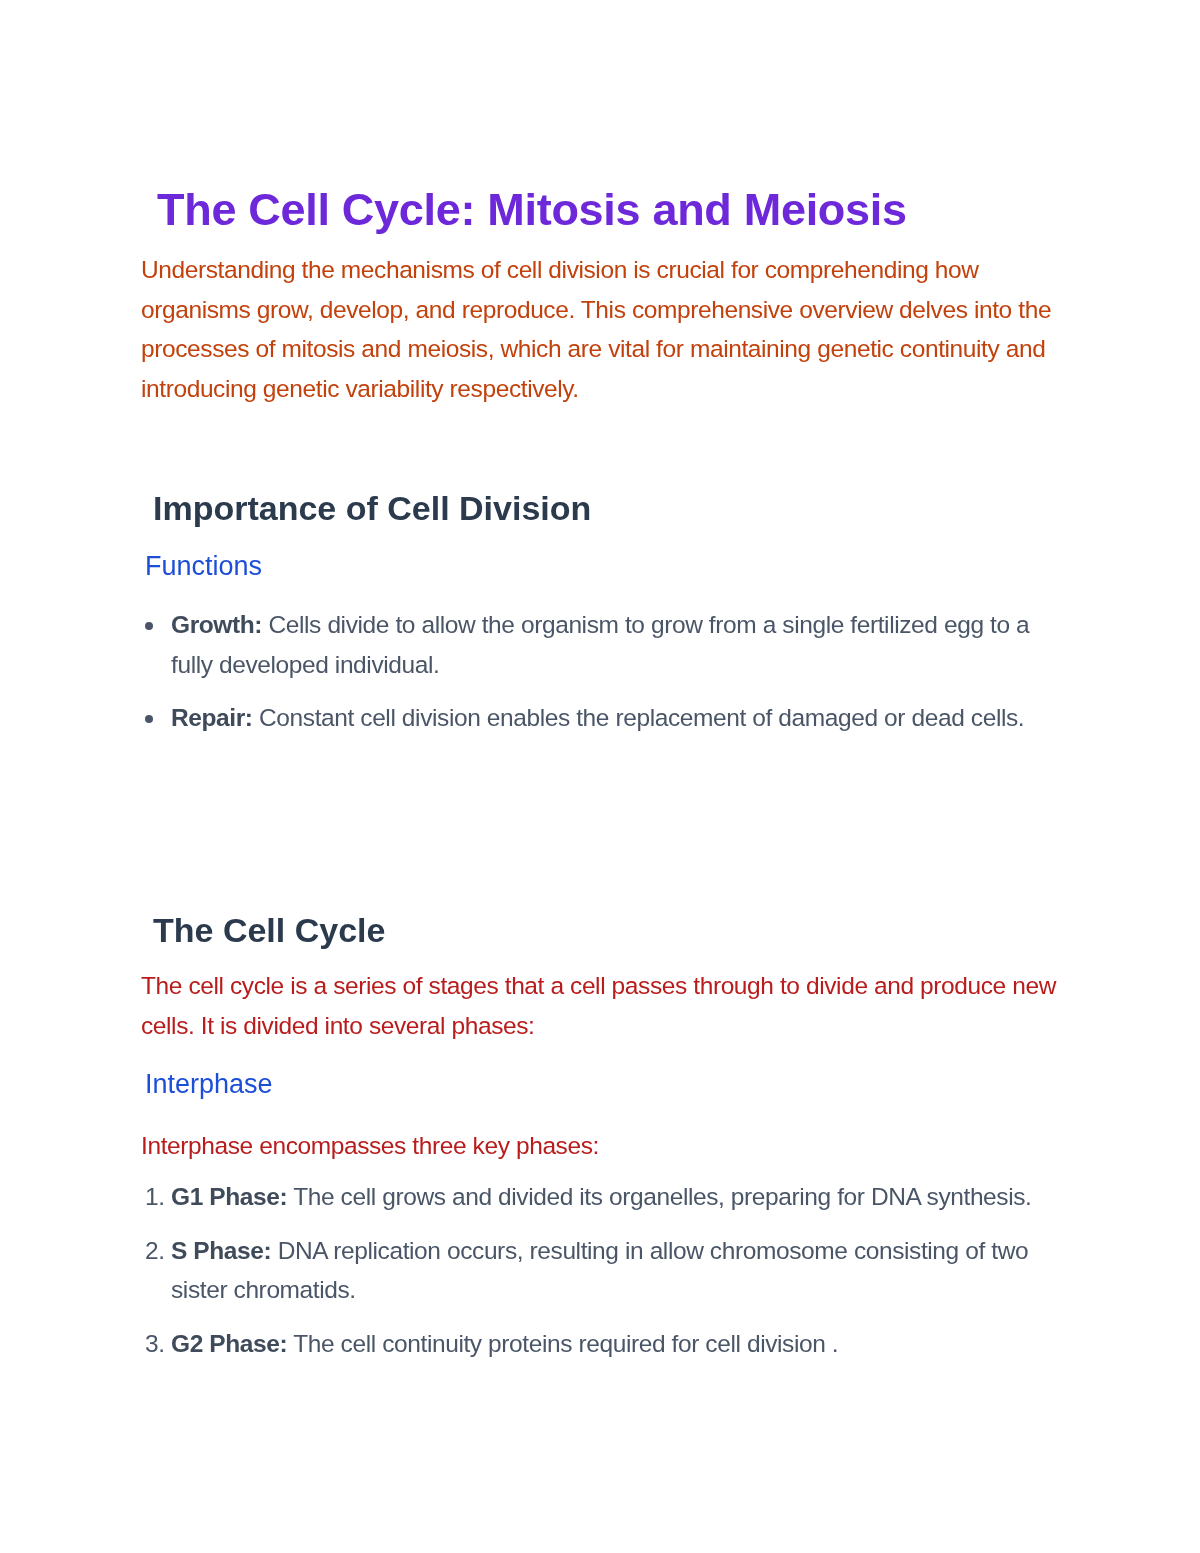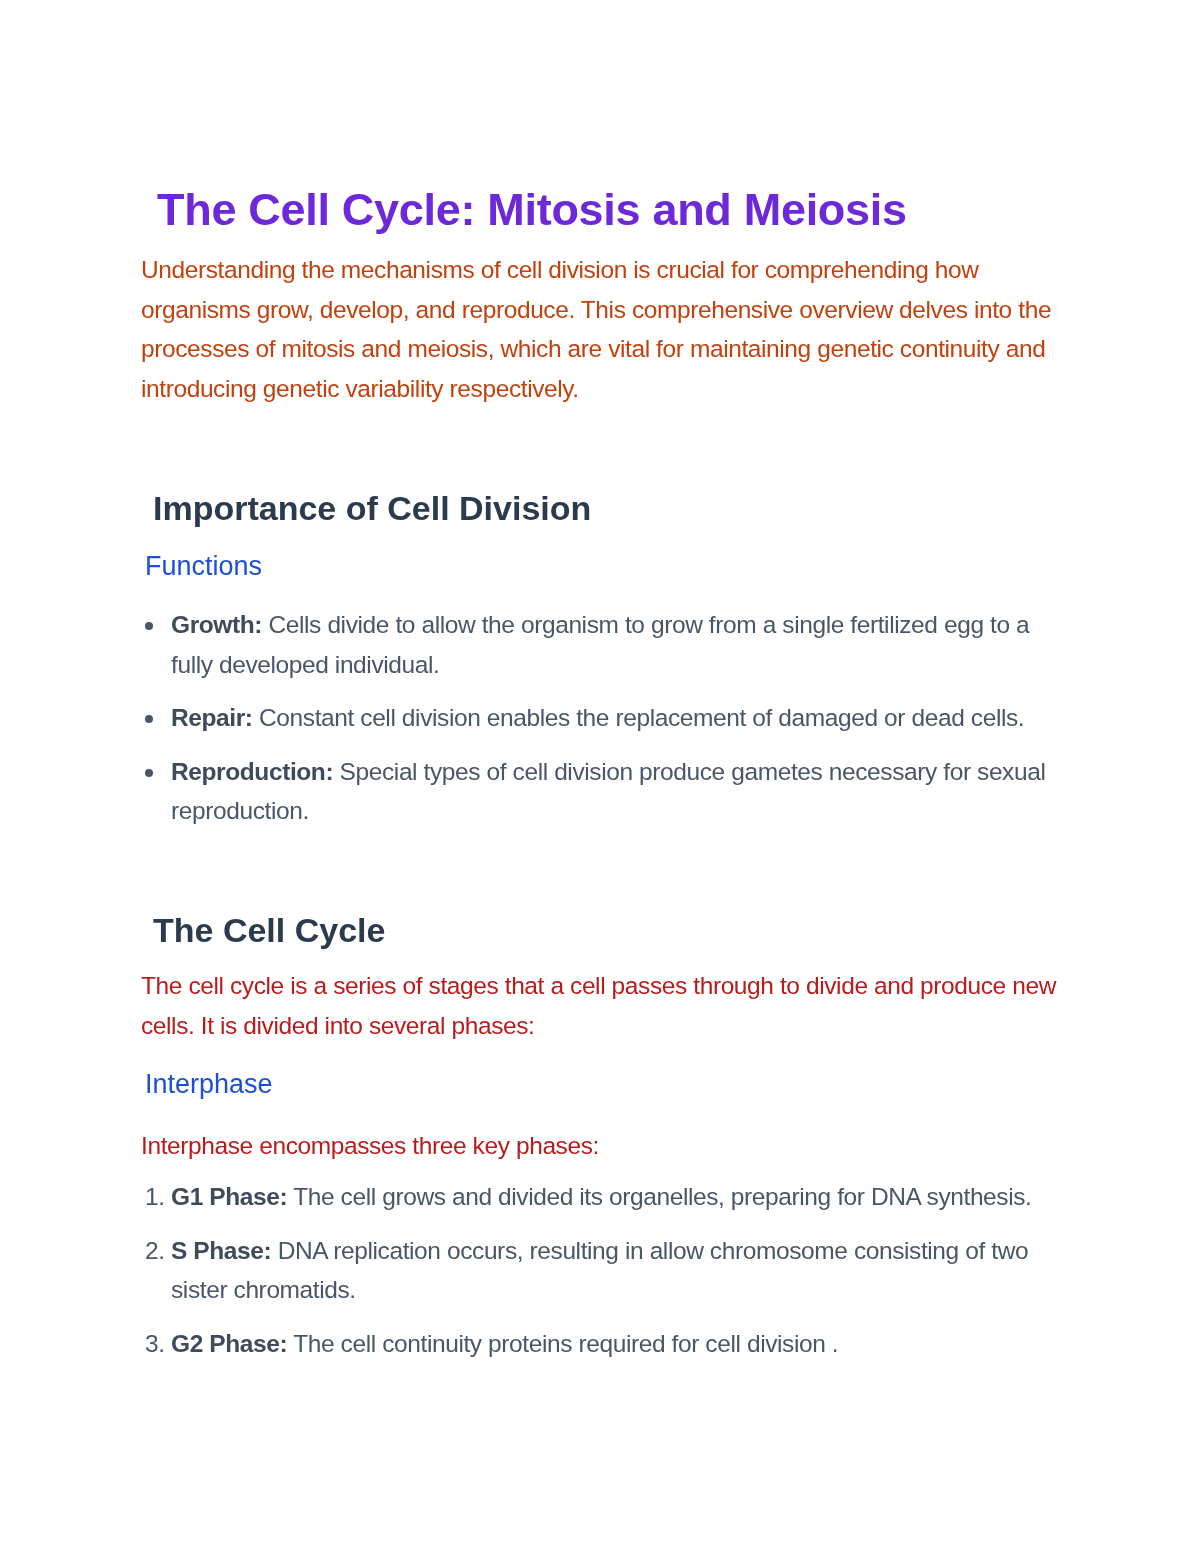--- a/index.html
+++ b/index.html
@@ -126,24 +126,20 @@
 
   <ul class="list" style="top:605px;">
     <li>
       <span class="bullet"></span>
       <span class="term">Growth:</span><span> Cells divide to allow the organism to grow from a single fertilized egg to a fully developed individual.</span>
     </li>
     <li>
       <span class="bullet"></span>
       <span class="term">Repair:</span><span> Constant cell division enables the replacement of damaged or dead cells.</span>
     </li>
-    <li>
-      <span class="bullet"></span>
-      <span class="term">Reproduction:</span><span> Special types of cell division produce gametes necessary for sexual reproduction.</span>
-    </li>
   </ul>
 
   <h2 class="h2" style="top:896px;">The Cell Cycle</h2>
 
   <p class="para" style="top:966px;">The cell cycle is a series of stages that a cell passes through to divide and produce new cells. It is divided into several phases:</p>
 
   <h3 class="h3" style="top:1066px;">Interphase</h3>
 
   <p class="para" style="top:1126px;">Interphase encompasses three key phases:</p>
 

